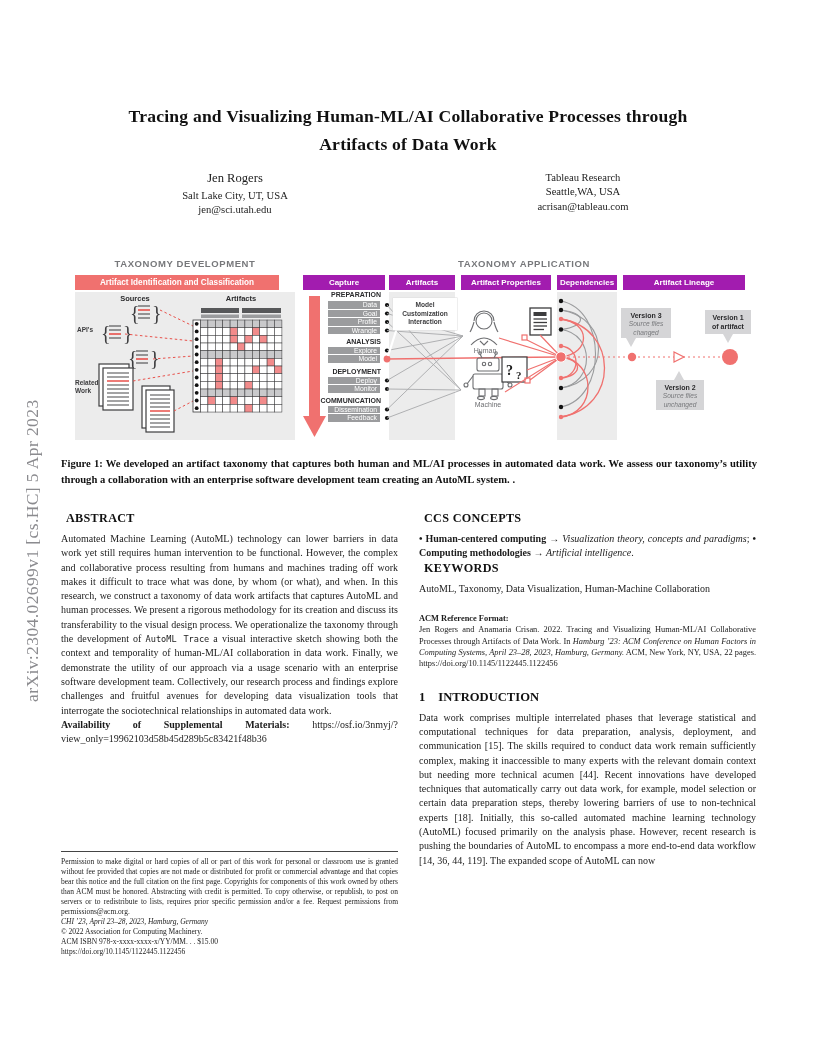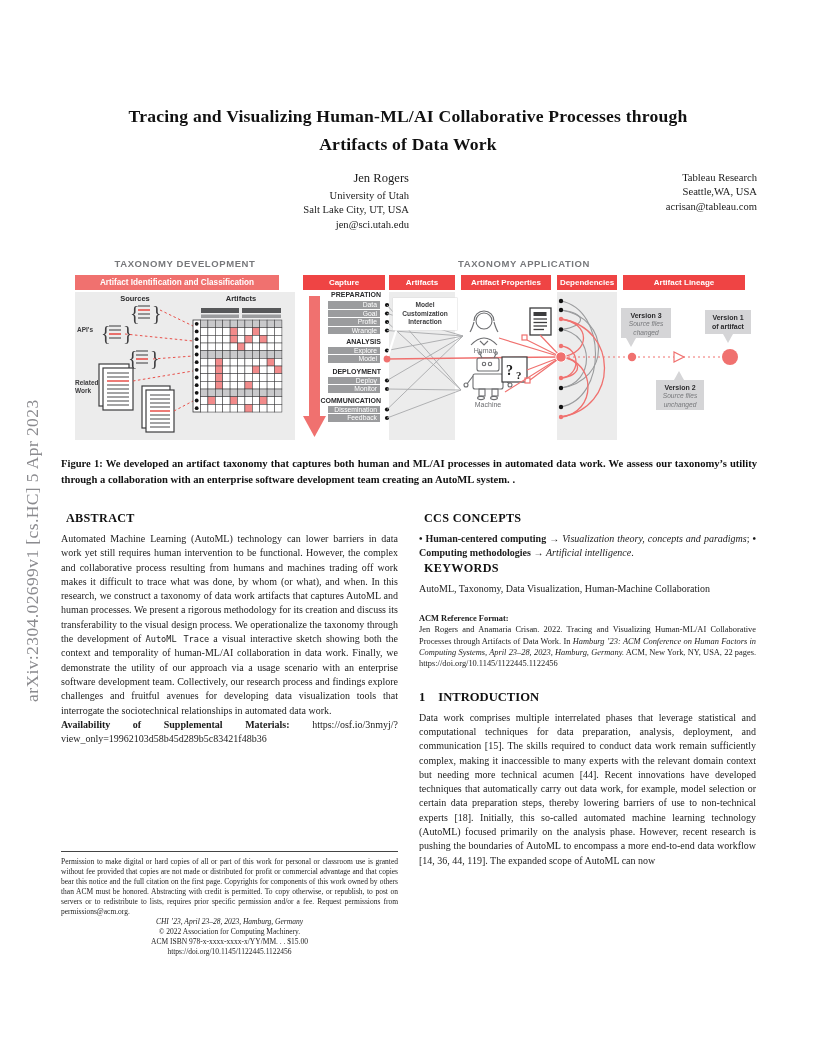--- a/index.html
+++ b/index.html
@@ -5,31 +5,31 @@
   html,body{margin:0;padding:0;background:#e9e9e9;}
   .page{position:relative;width:816px;height:1056px;margin:0 auto;background:#ffffff;
         font-family:"Liberation Serif",serif;color:#1b1b1b;overflow:hidden;}
   
   .arxiv{position:absolute;left:22px;top:702px;transform:rotate(-90deg);transform-origin:0 0;
          white-space:nowrap;font-size:17.5px;color:#8b8b8f;letter-spacing:.4px;}
   
   .title{position:absolute;top:103px;left:98px;width:620px;text-align:center;
          font-size:17.6px;font-weight:bold;line-height:1.58;letter-spacing:.2px;color:#111;}
   .authors{position:absolute;top:171px;left:61px;width:696px;display:flex;}
-  .author{flex:1;text-align:right;}
+  .author{flex:1;text-align:center;}
   .author .name{font-size:12.6px;margin-bottom:3px;}
   .author .aff{font-size:10.6px;line-height:1.36;}
   
   .figure{position:absolute;left:75px;top:258px;width:670px;height:187px;
           font-family:"Liberation Sans",sans-serif;}
   .figure .abs{position:absolute;}
   .panel{background:#ececec;}
   .fig-title{font-size:9.5px;font-weight:bold;color:#77787b;letter-spacing:.6px;text-align:center;}
   .banner{background:#f0716f;color:#fff;font-weight:bold;font-size:8.2px;text-align:center;line-height:15px;}
-  .colhead{background:#ef4444;color:#fff;font-weight:bold;font-size:8px;text-align:center;line-height:15px;height:15px;}
+  .colhead{background:#a21caf;color:#fff;font-weight:bold;font-size:8px;text-align:center;line-height:15px;height:15px;}
   .small-label{font-size:7.5px;font-weight:bold;color:#2a2a2c;text-align:center;}
   .tiny-label{font-size:6.5px;font-weight:bold;color:#3c3c3e;line-height:1.25;}
   .grp{font-size:7px;font-weight:bold;color:#2a2a2c;text-align:right;width:80px;left:226px;}
   .capbar{left:253px;width:52px;height:7.6px;background:#9b9c9e;color:#fff;font-size:6.8px;
           line-height:7.6px;text-align:right;padding-right:3px;box-sizing:border-box;}
   .callout-model{left:318px;top:40px;width:62px;background:#fff;font-size:6.6px;font-weight:bold;
           color:#3c3c3e;text-align:center;line-height:1.3;padding:3px 1px;box-shadow:0 0 0 .5px #ddd;}
   .hm-label{font-size:7px;color:#6d6e71;text-align:center;width:44px;}
   .vbox{background:#d5d5d7;text-align:center;padding-top:3px;box-sizing:border-box;}
   .vbox .t{font-size:7px;font-weight:bold;color:#2a2a2c;line-height:1.35;}
@@ -45,38 +45,37 @@
   .cols{position:absolute;top:511px;left:61px;width:696px;display:flex;gap:21px;}
   .col{width:337px;position:relative;}
   .col.left{height:446px;}
   h2.sec{font-size:12.2px;font-weight:bold;letter-spacing:.3px;margin:0 0 6px 5px;color:#111;}
   p.body{font-size:10px;line-height:1.43;text-align:justify;margin:0;color:#1b1b1b;}
   .mono{font-family:"DejaVu Sans Mono",monospace;font-size:8.6px;}
   .b{font-weight:bold;} .i{font-style:italic;}
   .acmref{font-size:8.4px;line-height:1.35;margin-top:17px;text-align:justify;}
   .footnote{position:absolute;bottom:0;left:0;width:100%;border-top:.8px solid #444;
             padding-top:5px;font-size:7.5px;line-height:1.34;text-align:justify;}
-  .footnote div{text-align:center;}
+  .footnote div{text-align:left;}
   h2.intro-h{font-size:12.6px;font-weight:bold;margin:20px 0 6px 0;color:#111;}
   h2.intro-h .num{margin-right:13px;}
   .mt15{margin-top:15px;}
 </style>
 </head>
 <body>
 
 <div class="page">
 
   <div class="arxiv">arXiv:2304.02699v1  [cs.HC]  5 Apr 2023</div>
 
   <div class="title">Tracing and Visualizing Human-ML/AI Collaborative Processes through Artifacts of Data Work</div>
 
   <div class="authors">
     <div class="author">
       <div class="name">Jen Rogers</div>
-      <div class="aff">University of Utah</div>
       <div class="aff">Salt Lake City, UT, USA</div>
       <div class="aff">jen@sci.utah.edu</div>
     </div>
     <div class="author">
       <div class="aff">Tableau Research</div>
       <div class="aff">Seattle,WA, USA</div>
       <div class="aff">acrisan@tableau.com</div>
     </div>
   </div>
 

